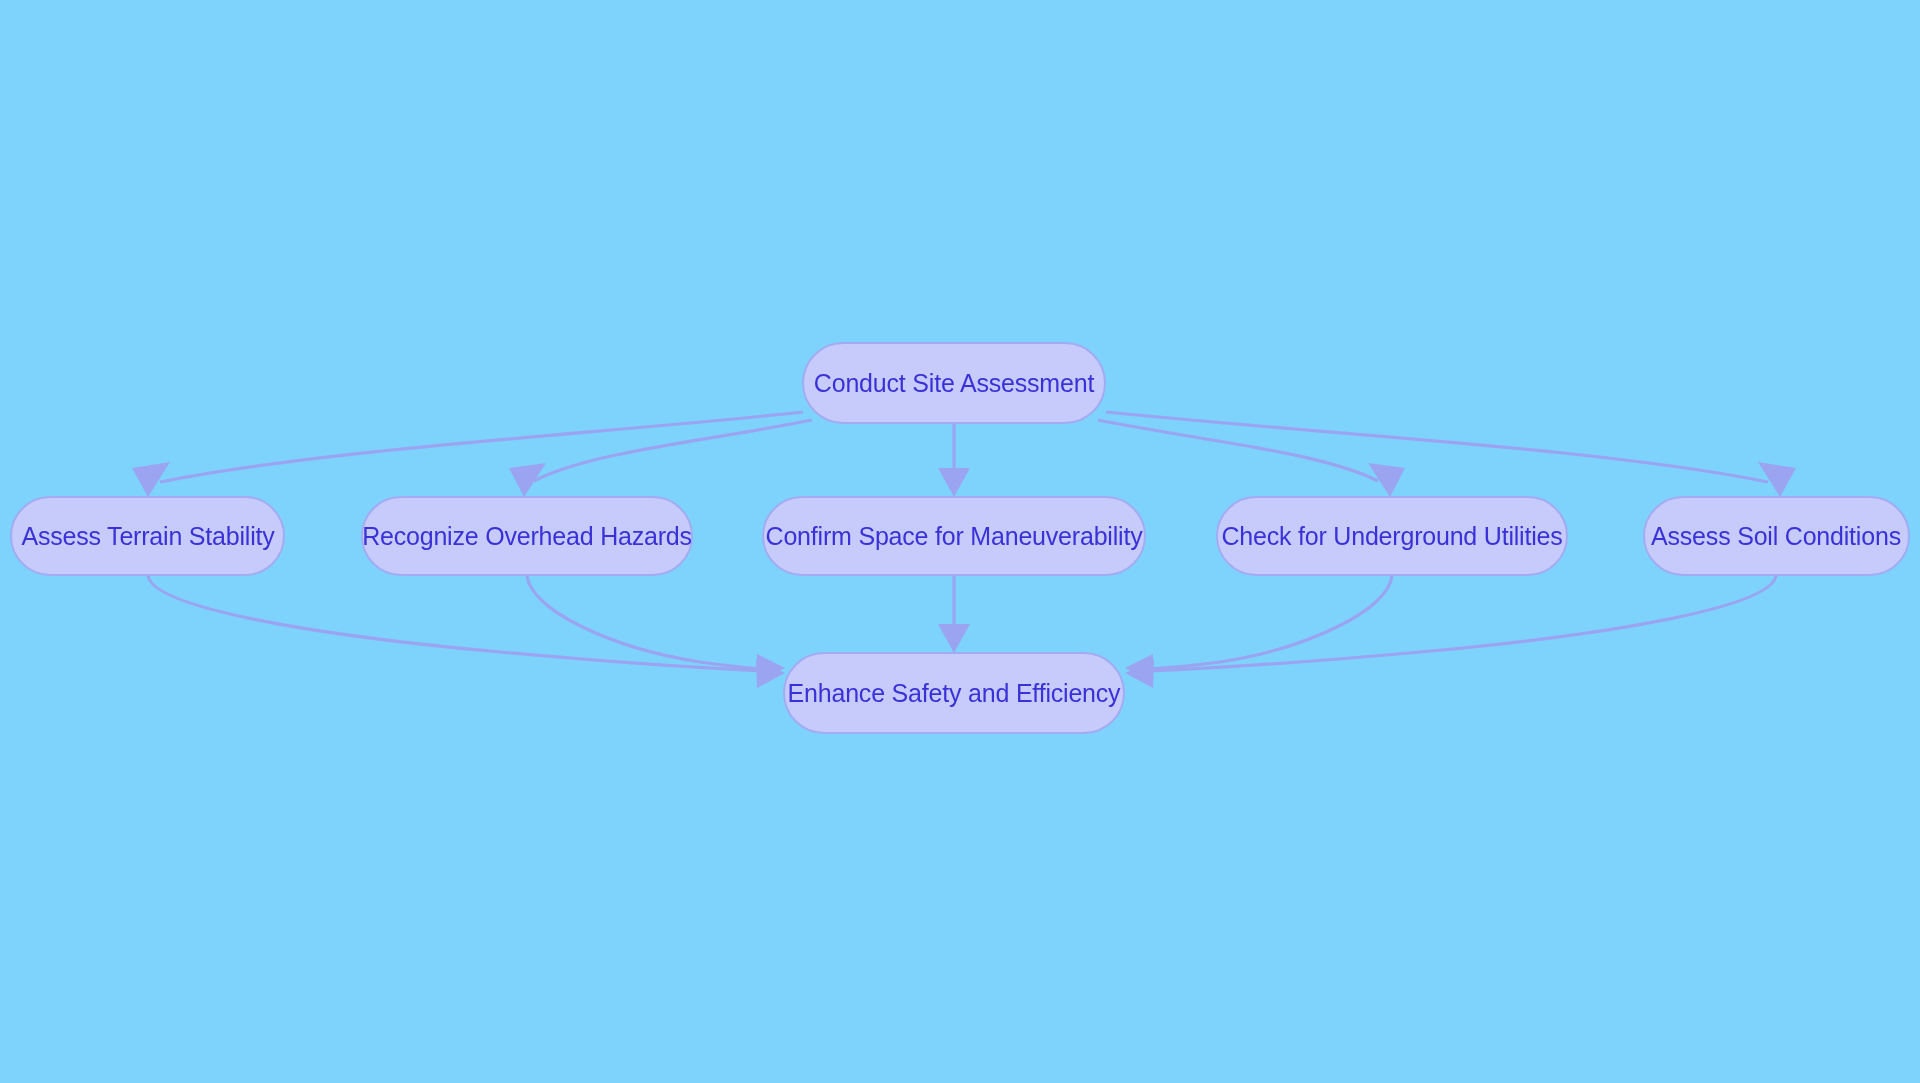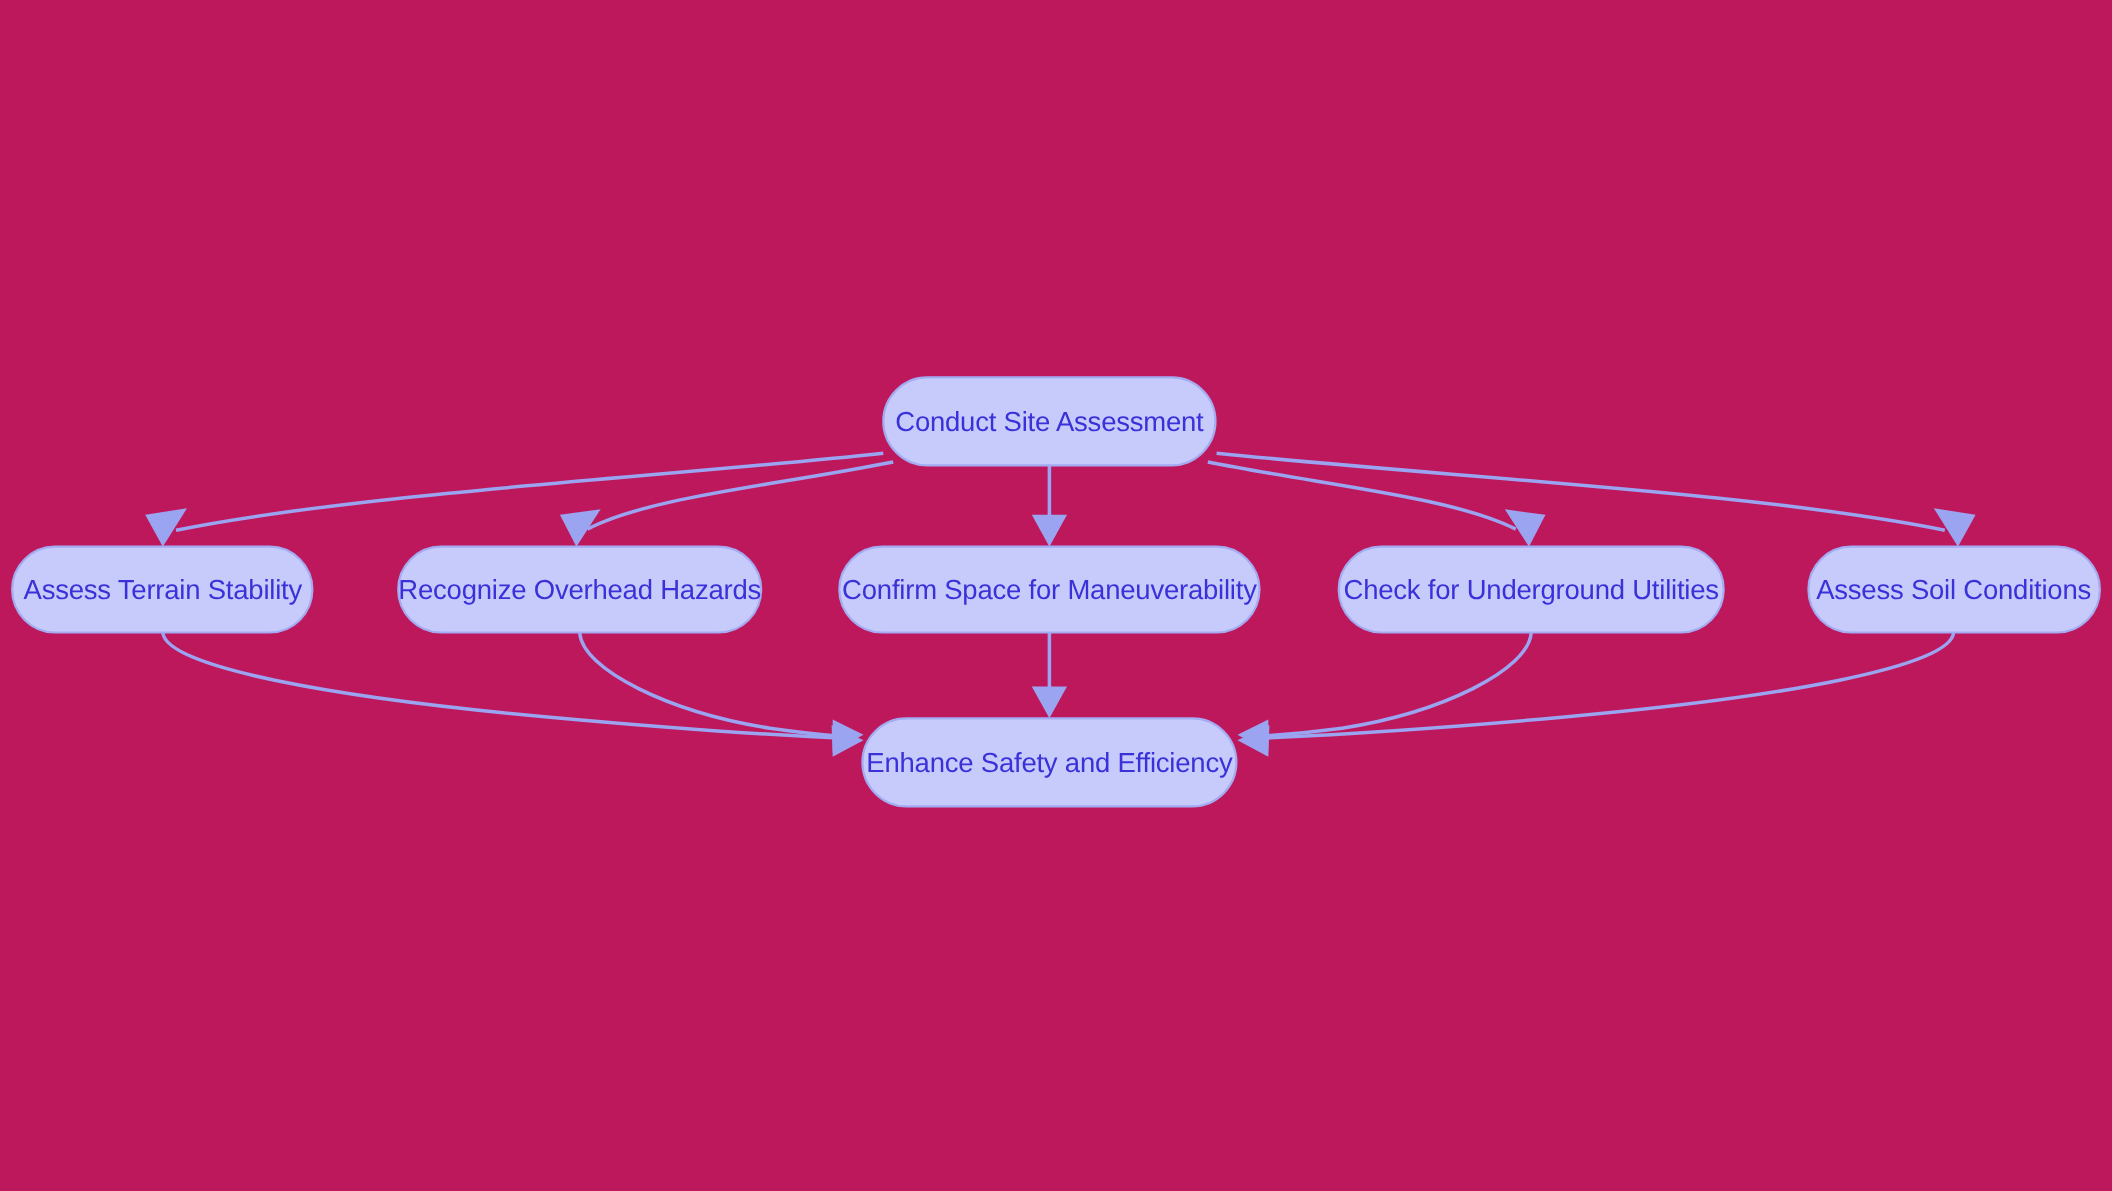--- a/index.html
+++ b/index.html
@@ -10,21 +10,21 @@
   body {
     width: 1920px;
     height: 1083px;
     overflow: hidden;
     font-family: "Liberation Sans", sans-serif;
   }
   #flowchart-root {
     position: relative;
     width: 1920px;
     height: 1083px;
-    background: #be185d;
+    background: #7dd3fc;
   }
   svg.diagram {
     display: block;
     width: 1920px;
     height: 1083px;
   }
   .edge-path {
     fill: none;
     stroke: #9ba4f0;
     stroke-width: 3.2;

